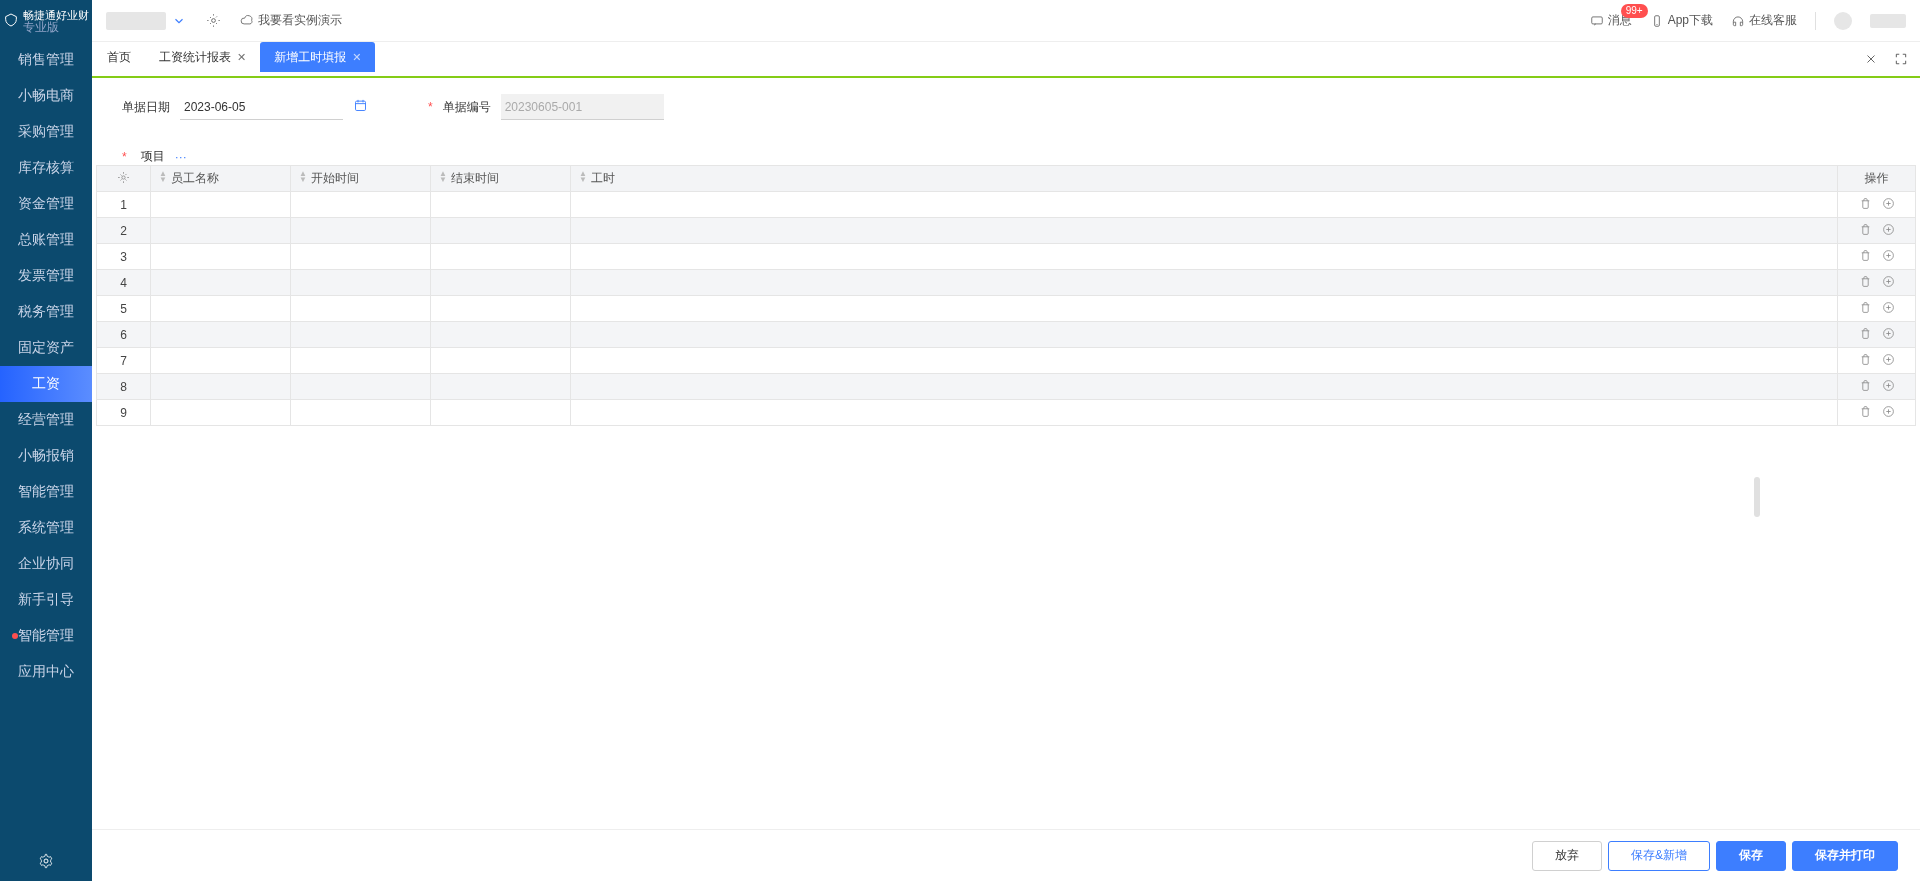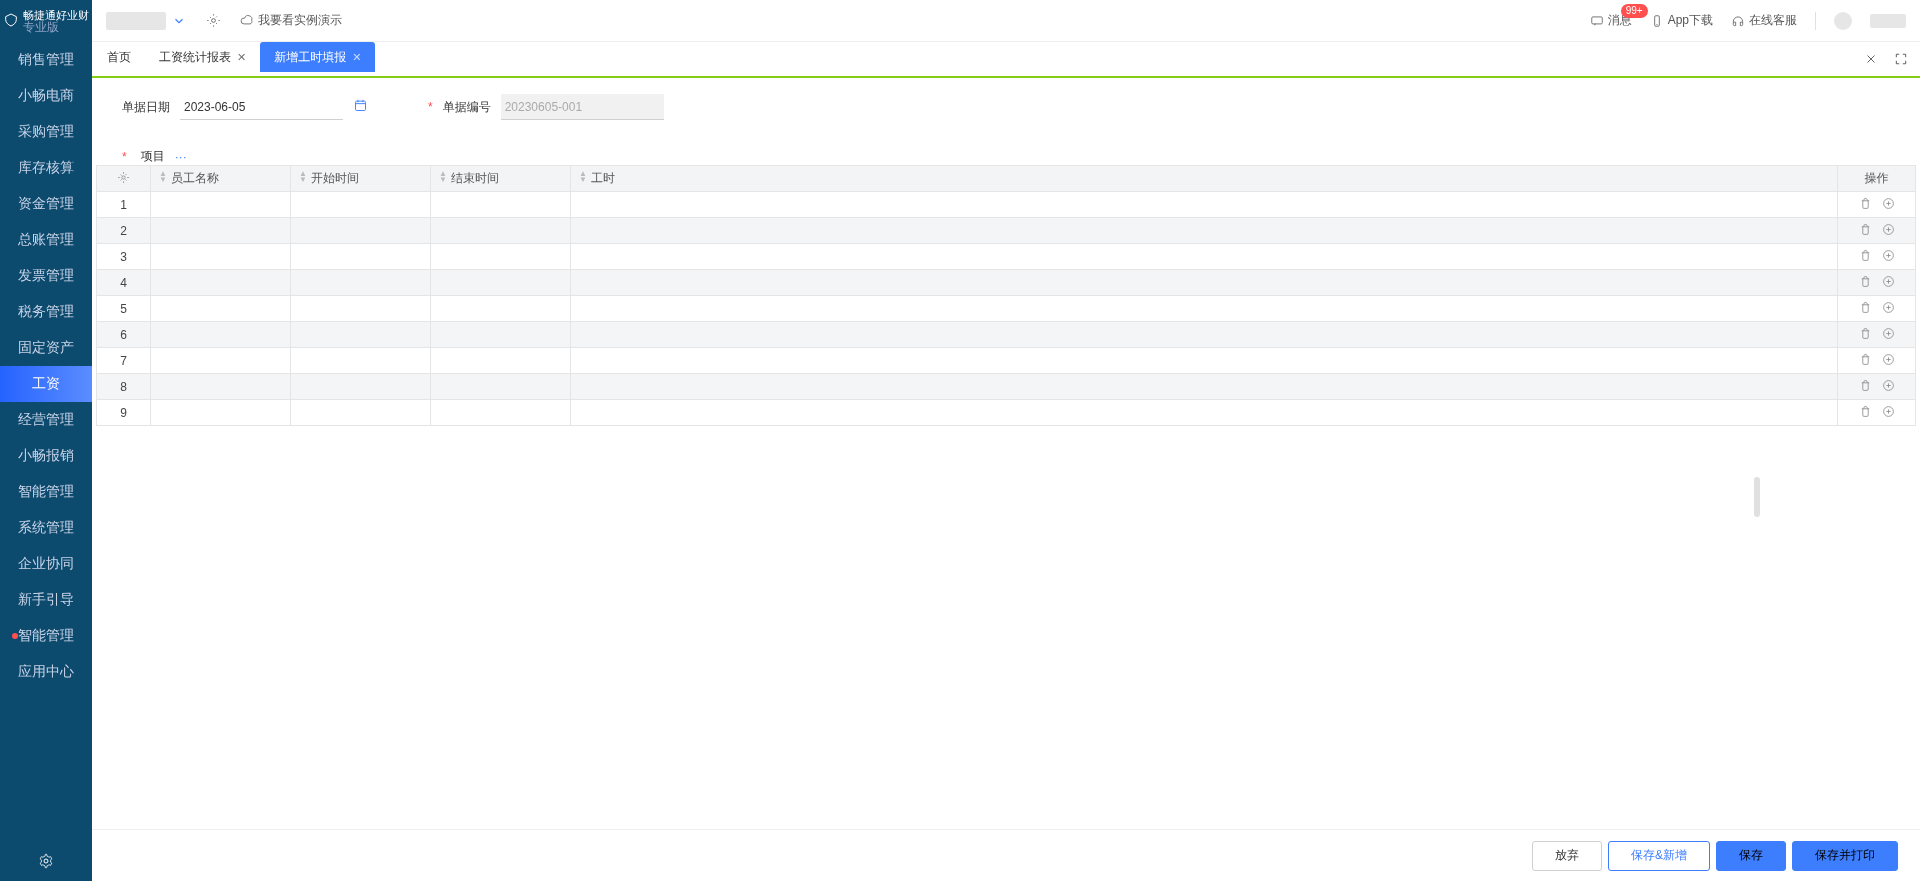--- a/index.html
+++ b/index.html
@@ -50,21 +50,21 @@
 .grid th .sort { font-size: 8px; color: #bbb; margin-right: 4px; line-height: 6px; display: inline-block; }
 .grid td.idx, .grid th.idx { width: 54px; text-align: center; }
 .grid th.op, .grid td.op { width: 78px; text-align: center; }
 .grid tr:nth-child(even) td { background: #f4f5f7; }
 .op-icons { display: flex; justify-content: center; gap: 10px; color: #888; }
 .op-icons span { cursor: pointer; }
 
 .footer { height: 52px; border-top: 1px solid #eee; display: flex; align-items: center; justify-content: flex-end; padding: 0 22px; gap: 6px; }
 .btn { height: 30px; padding: 0 22px; border: 1px solid #d0d0d0; background: #fff; border-radius: 3px; font-size: 12px; cursor: pointer; color: #333; }
 .btn.link { color: #3d7eff; border-color: #3d7eff; }
-.btn.primary { background: #3d7eff; border-color: #3d7eff; color: #000000; }
+.btn.primary { background: #3d7eff; border-color: #3d7eff; color: #ffffff; font-weight: bold; }
 
 .resize-handle { position: absolute; right: 160px; top: 50%; transform: translateY(-50%); width: 6px; height: 40px; background: #e0e0e0; border-radius: 3px; }
 </style>
 </head>
 <body>
 
 <div class="sidebar">
   <div class="logo">
     <span class="logo-icon">
       <svg viewBox="0 0 24 24" fill="none">

